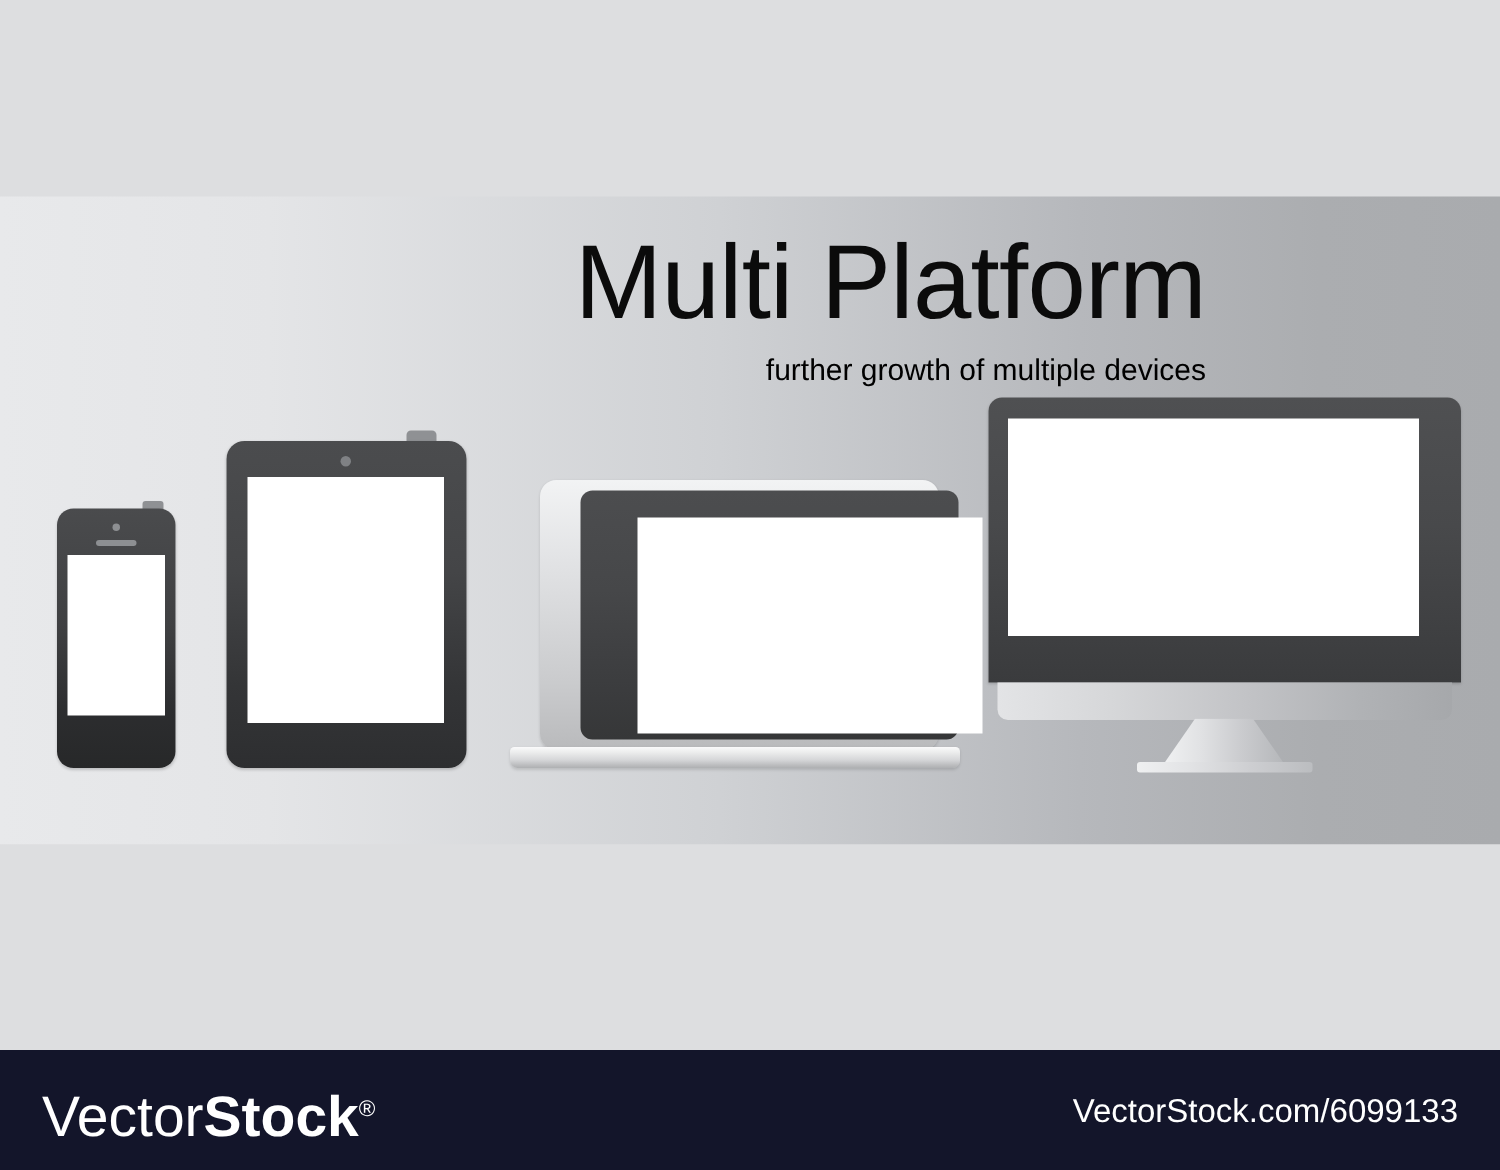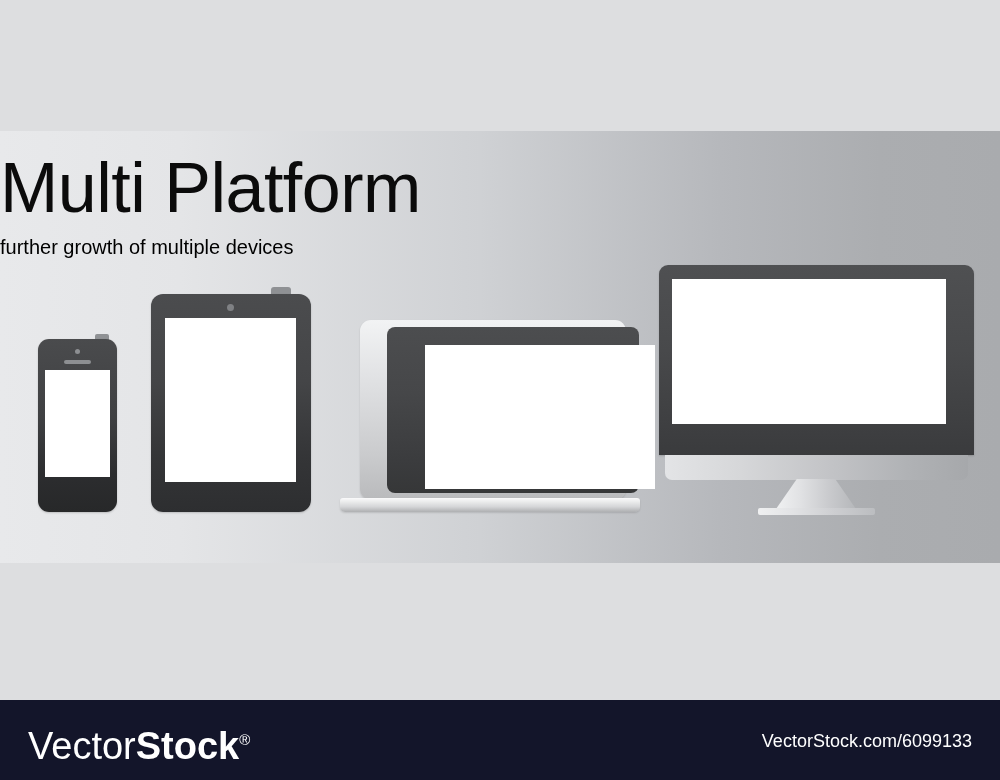--- a/index.html
+++ b/index.html
@@ -42,21 +42,21 @@
     height: 137px;
     background: #dddee0;
   }
 
   
   .headline {
     position: absolute;
     left: 0;
     top: 148px;
     width: 804px;
-    text-align: left;
+    text-align: right;
     pointer-events: none;
   }
   .title {
     font-size: 70px;
     line-height: 80px;
     font-weight: 400;
     color: #0b0b0b;
     letter-spacing: -0.5px;
     white-space: nowrap;
   }
@@ -287,21 +287,21 @@
   .brand-bold { font-weight: 700; }
   .brand-reg {
     font-size: 15px;
     vertical-align: super;
     font-weight: 400;
   }
   .footer-url {
     position: absolute;
     right: 28px;
     top: 29px;
-    font-size: 18px;
+    font-size: 22px;
     line-height: 24px;
     color: #ffffff;
     white-space: nowrap;
   }
 </style>
 </head>
 <body>
 
 <div class="stage">
 

